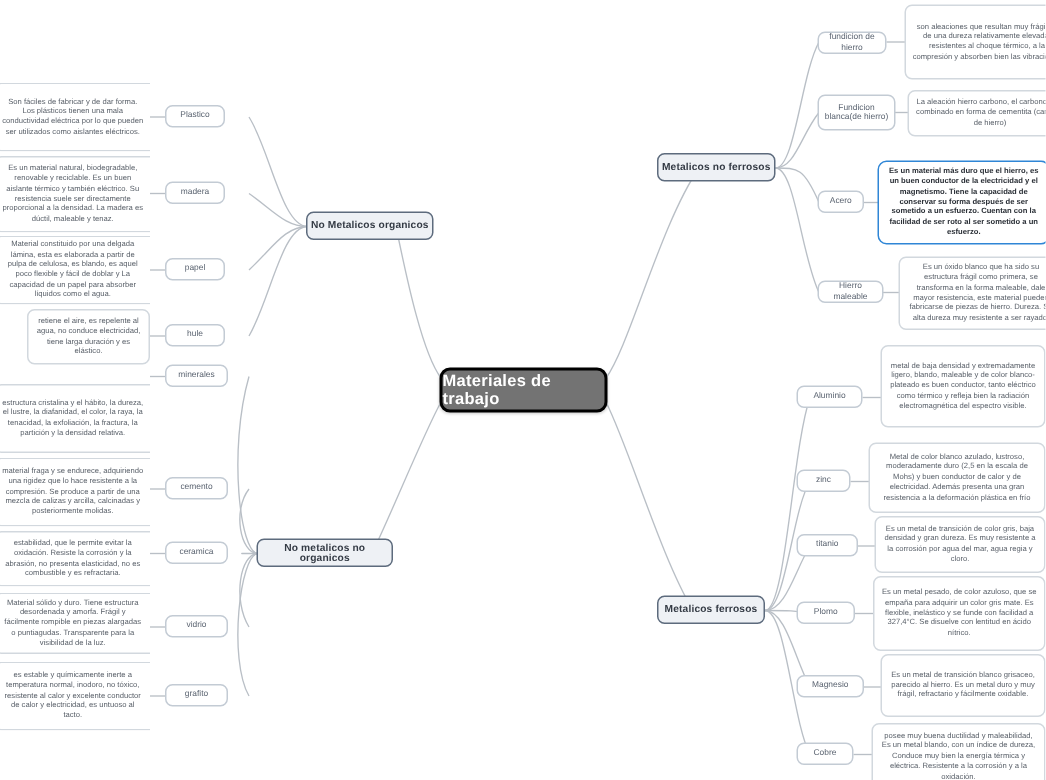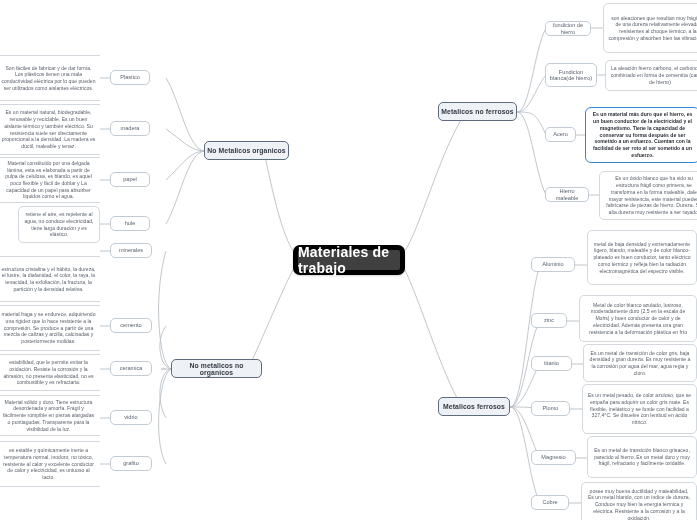--- a/index.html
+++ b/index.html
@@ -7,22 +7,22 @@
     width:697px;height:520px;position:relative;overflow:hidden;
     font-family:"Liberation Sans", sans-serif;
     color:#4a4a4a;
   }
   #canvas{position:absolute;inset:0;width:697px;height:520px;}
   svg.links{position:absolute;left:0;top:0;width:697px;height:520px;pointer-events:none;}
   .node{position:absolute;box-sizing:border-box;}
 
   
   .root{
-    background:#404040;border:5px solid #000000;border-radius:7px;
-    color:#ffffff;font-size:14px;font-weight:bold;
+    background:#737373;border:2px solid #000000;border-radius:7px;
+    color:#ffffff;font-size:11px;font-weight:bold;
     display:flex;align-items:center;justify-content:center;
     letter-spacing:.2px;
     box-shadow:0 1px 2px rgba(0,0,0,.18);
   }
   
   .branch{
     background:#eef1f5;border:1.4px solid #5d6b7d;border-radius:5px;
     color:#333a44;font-size:6.8px;font-weight:bold;
     display:flex;align-items:center;justify-content:center;
     text-align:center;letter-spacing:.1px;

